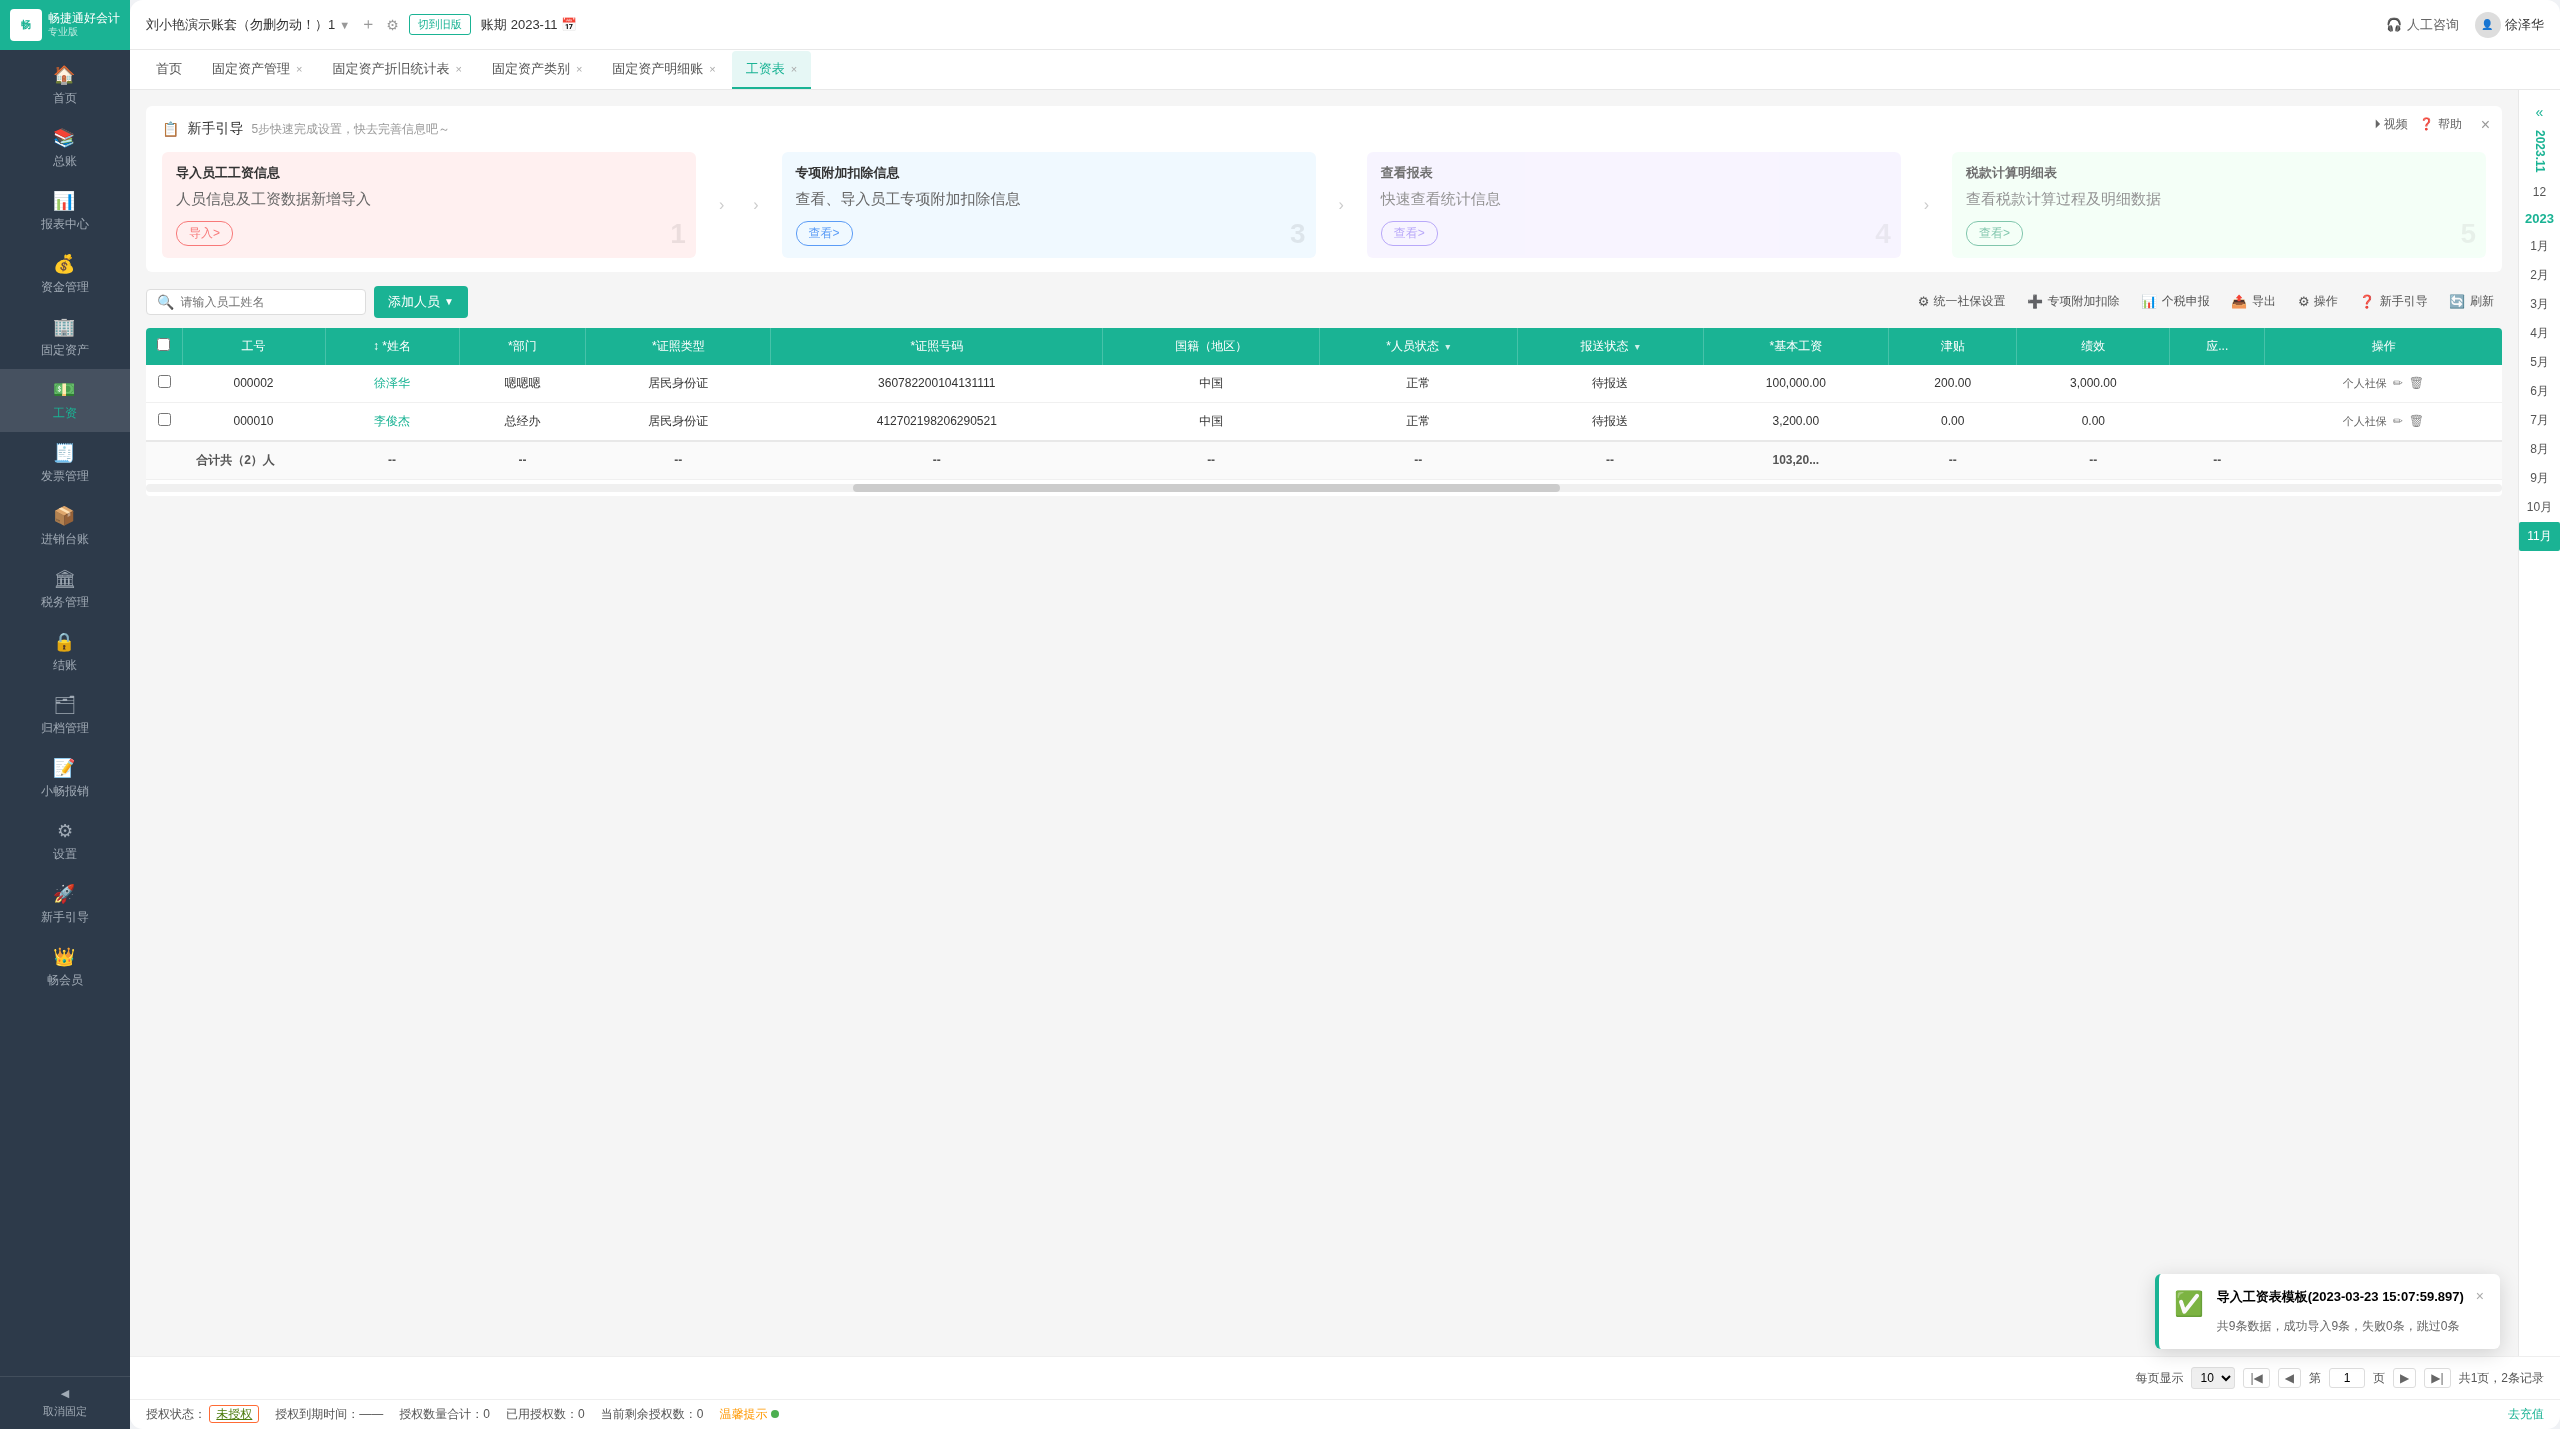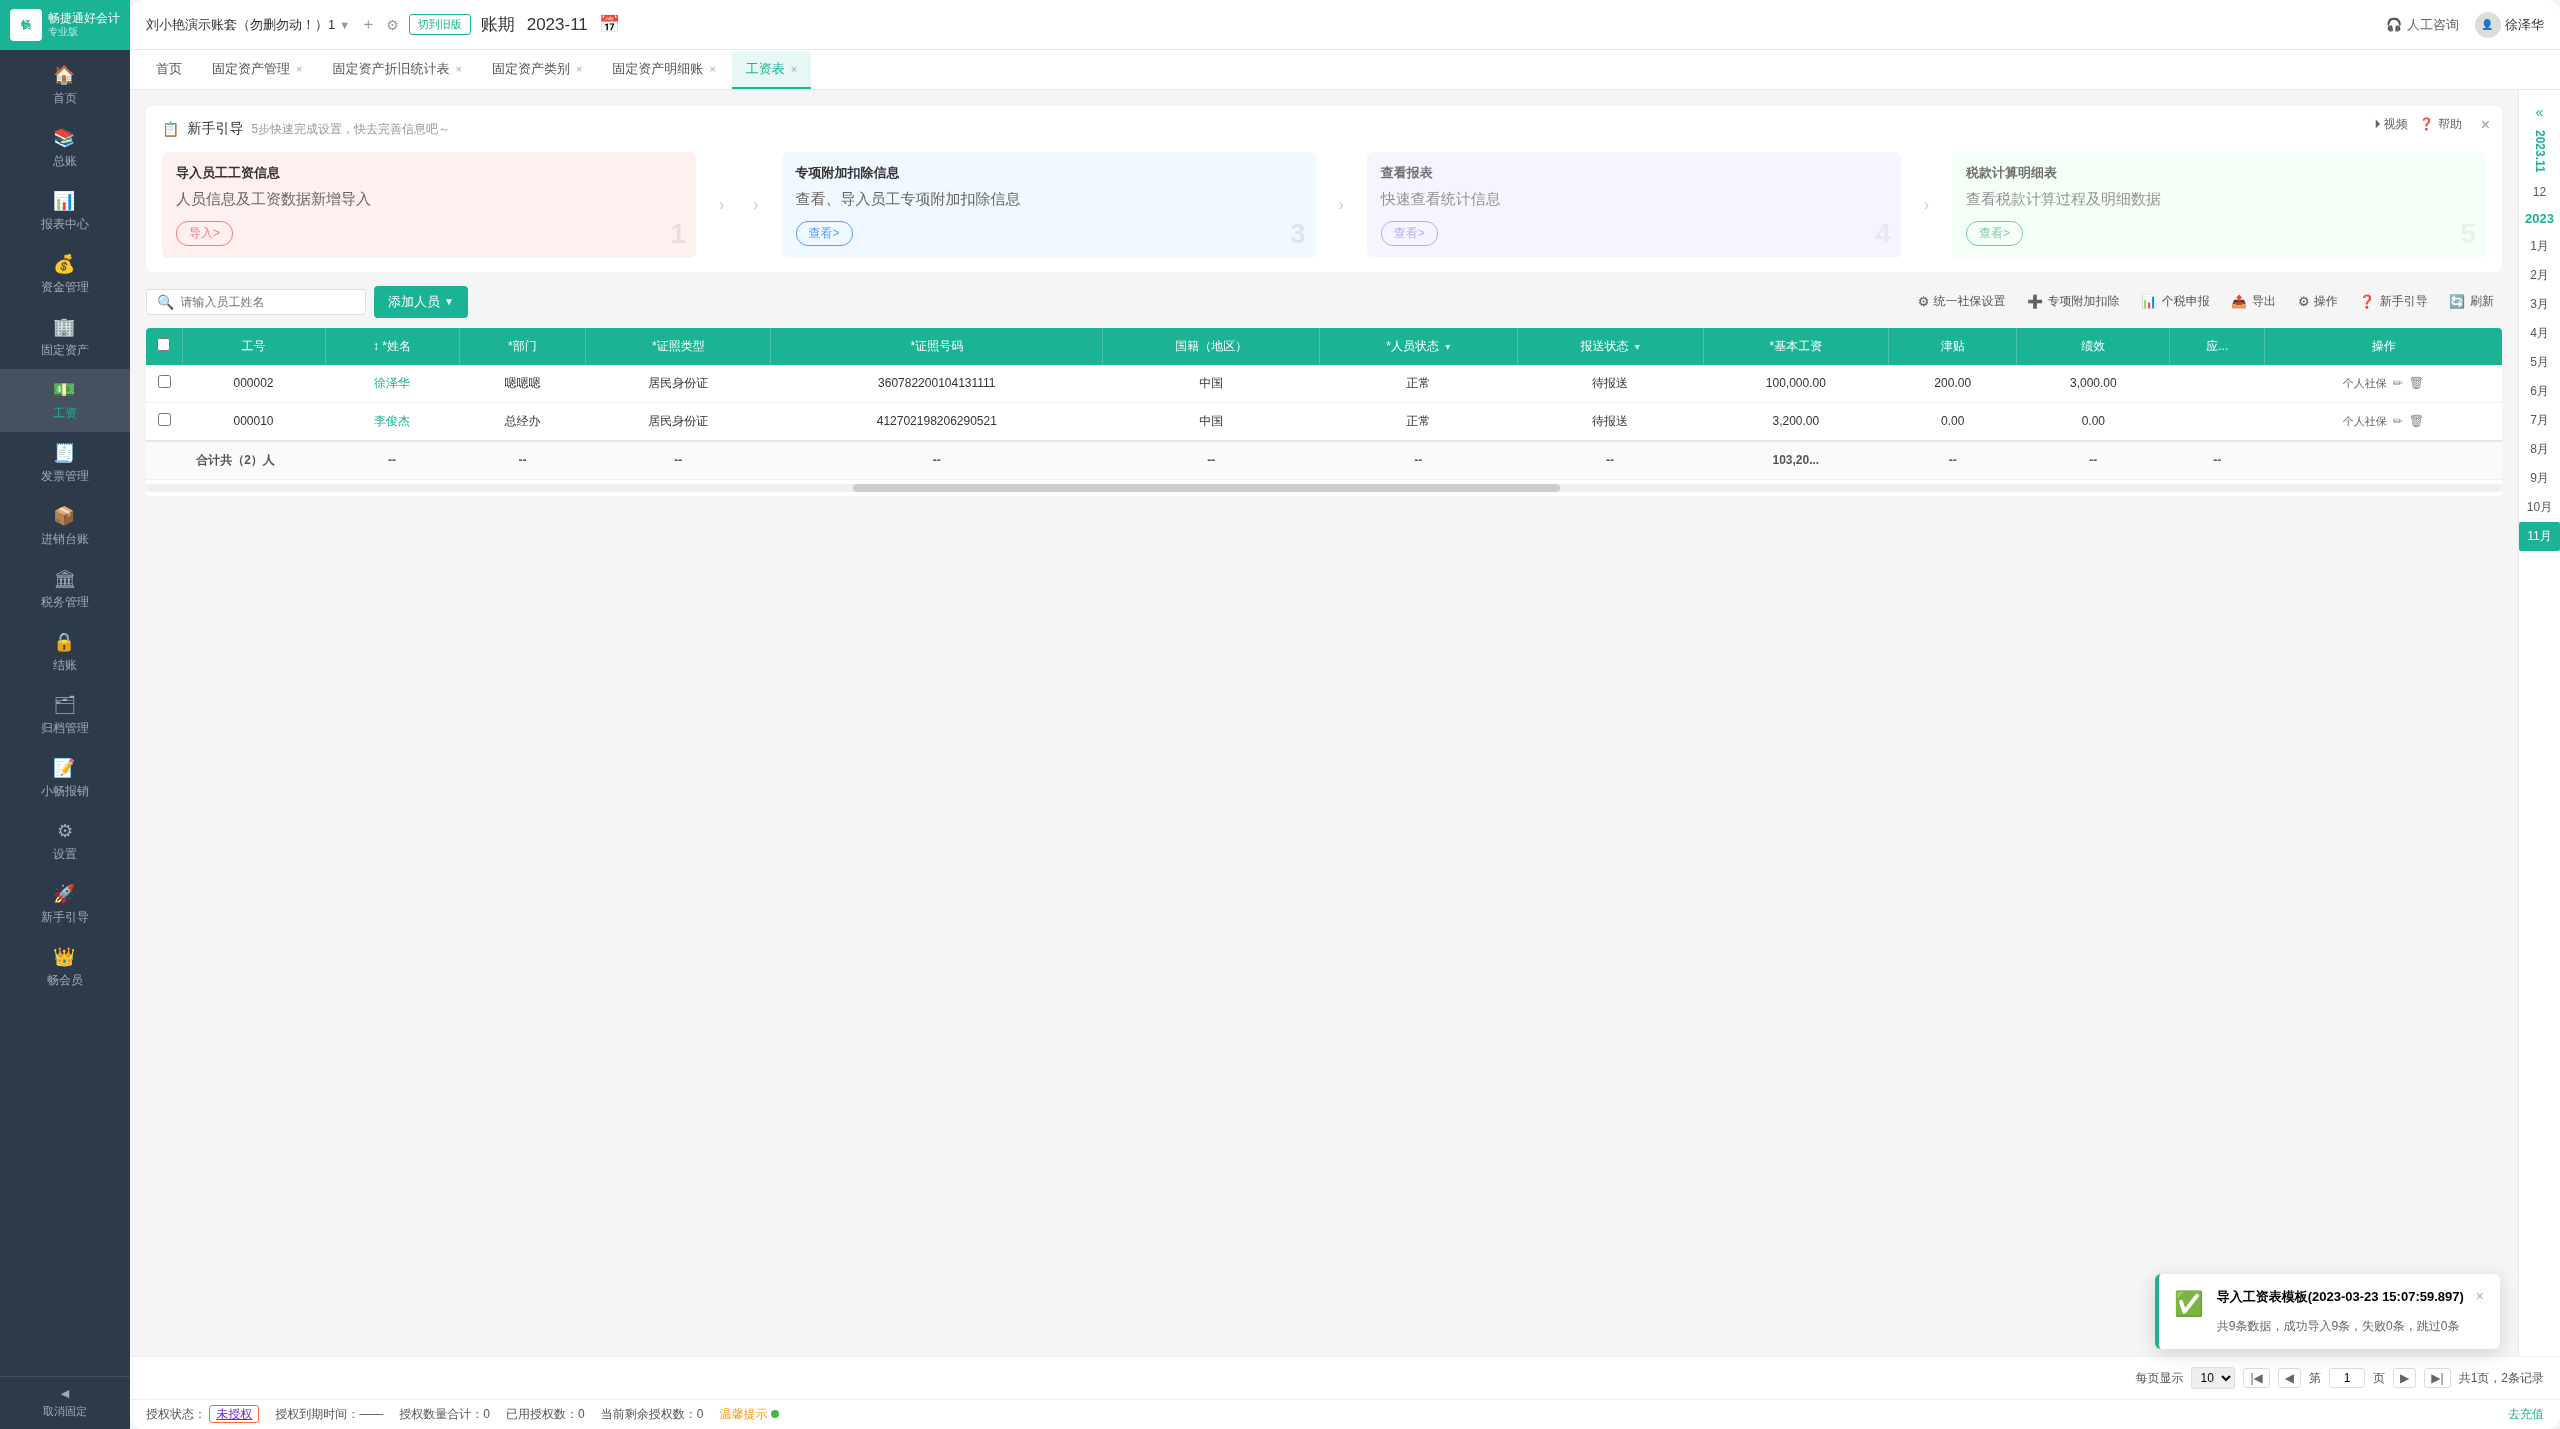--- a/index.html
+++ b/index.html
@@ -56,21 +56,21 @@
       border-bottom: 1px solid #e8e8e8; gap: 10px; flex-shrink: 0;
     }
     .topbar-company { font-size: 13px; color: #333; display: flex; align-items: center; gap: 4px; }
     .topbar-chevron { color: #999; font-size: 11px; }
     .topbar-add { color: #999; font-size: 16px; cursor: pointer; }
     .topbar-gear { color: #999; font-size: 14px; cursor: pointer; }
     .topbar-version {
       border: 1px solid #1ab394; color: #1ab394; padding: 2px 8px;
       border-radius: 3px; font-size: 11px; cursor: pointer;
     }
-    .topbar-period { display: flex; align-items: center; gap: 12px; color: #333; font-size: 17px; }
+    .topbar-period { display: flex; align-items: center; gap: 4px; color: #333; font-size: 13px; }
     .topbar-period-icon { color: #1ab394; }
     .topbar-right { margin-left: auto; display: flex; align-items: center; gap: 16px; }
     .topbar-consult { display: flex; align-items: center; gap: 4px; color: #666; font-size: 13px; cursor: pointer; }
     .topbar-user { display: flex; align-items: center; gap: 4px; color: #333; font-size: 13px; }
     .topbar-avatar { width: 26px; height: 26px; background: #ddd; border-radius: 50%; display: flex; align-items: center; justify-content: center; font-size: 10px; }
 
     
     .tabs-bar {
       background: white; display: flex; align-items: center;
       border-bottom: 1px solid #e8e8e8; flex-shrink: 0; padding: 0 12px;
@@ -184,21 +184,21 @@
     }
     .month-item.active { background: #1ab394; color: white; border-radius: 2px; }
     .month-item.year { color: #1ab394; font-weight: bold; font-size: 13px; }
 
     
     .status-bar {
       background: white; border-top: 1px solid #eee;
       padding: 6px 16px; font-size: 12px; color: #555;
       display: flex; align-items: center; gap: 16px; flex-shrink: 0;
     }
-    .status-unauthorized { color: #6d28d9; border: 1px solid #ff6b35; border-radius: 3px; padding: 1px 6px; text-decoration: underline; }
+    .status-unauthorized { color: #4d7c0f; border: 1px solid #ff6b35; border-radius: 3px; padding: 1px 6px; text-decoration: underline; }
     .status-link { color: #1ab394; cursor: pointer; }
     .status-warn { color: #ff9800; }
     .status-dot { display: inline-block; width: 8px; height: 8px; background: #4caf50; border-radius: 50%; }
 
     
     .toast {
       position: fixed; bottom: 80px; right: 60px;
       background: white; border-radius: 6px; padding: 14px 16px;
       box-shadow: 0 4px 20px rgba(0,0,0,0.15); display: flex; align-items: flex-start;
       gap: 12px; min-width: 340px; max-width: 420px;

